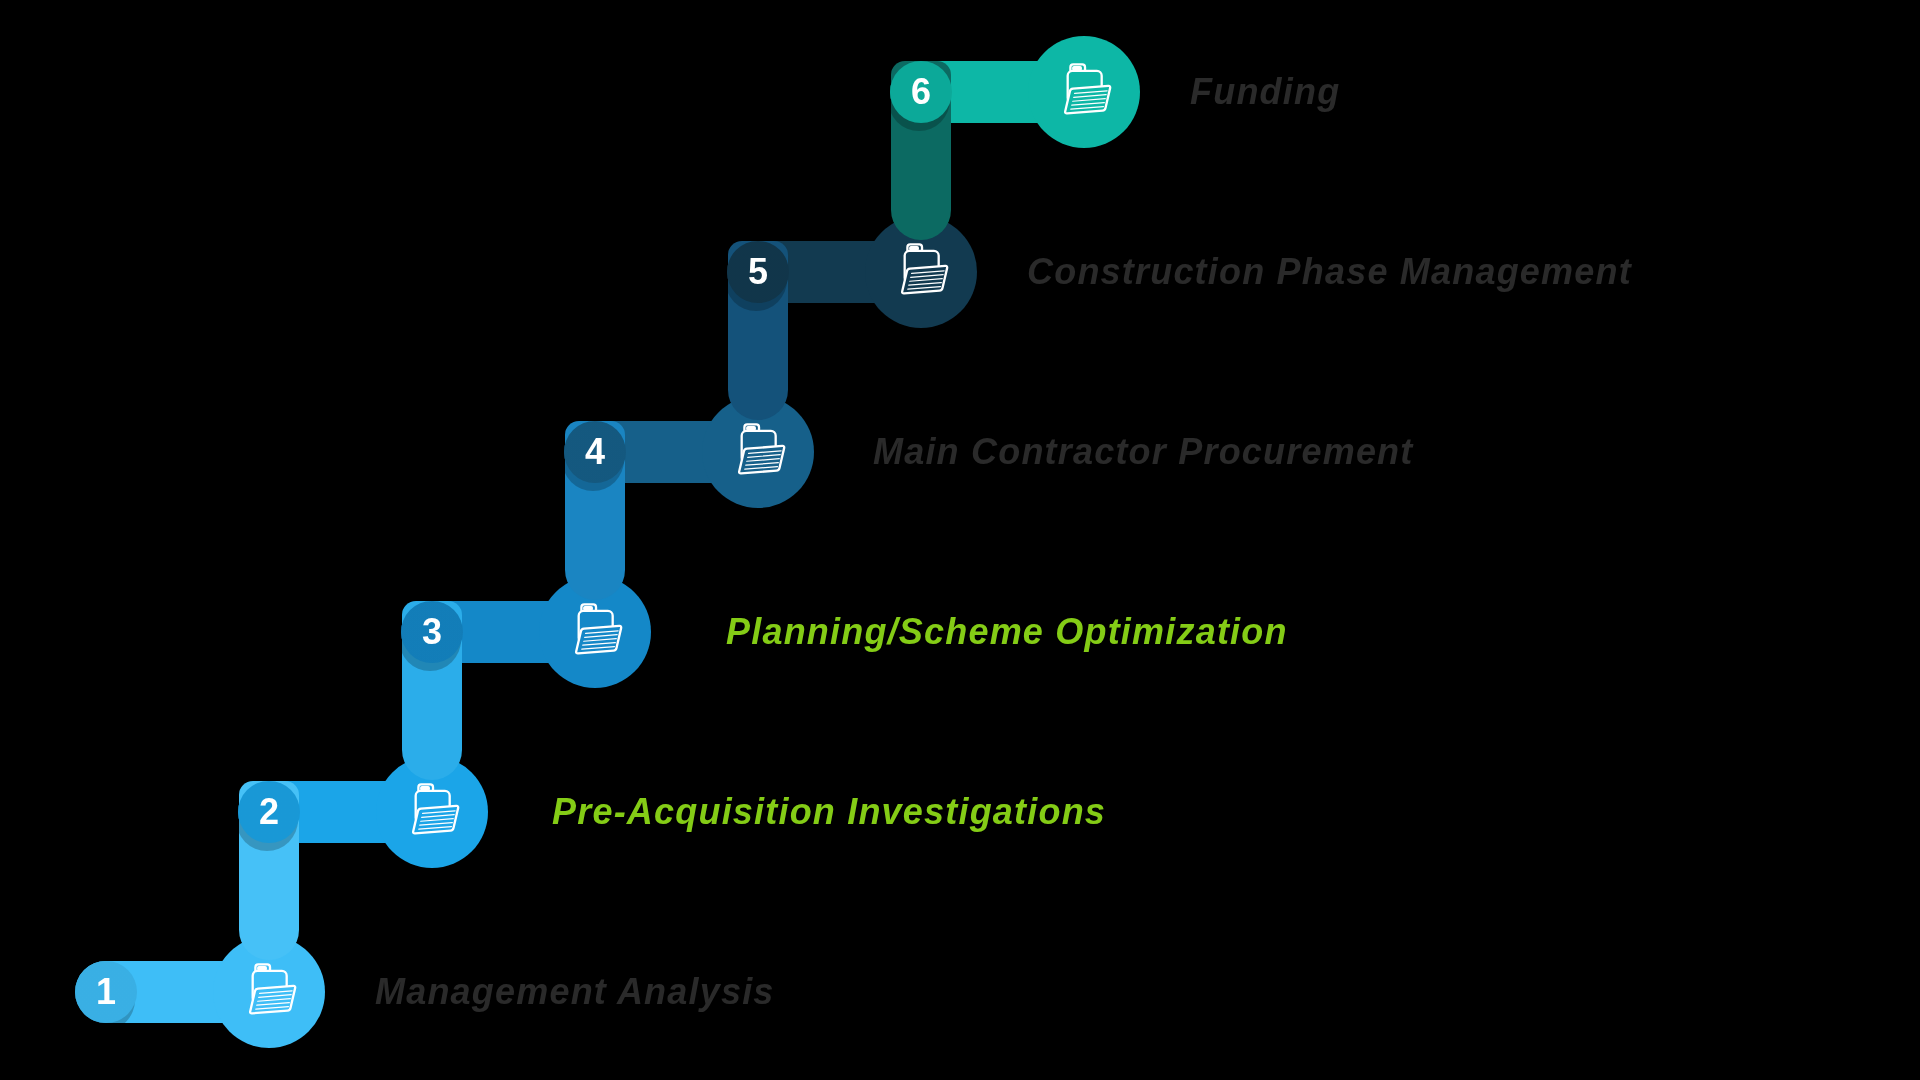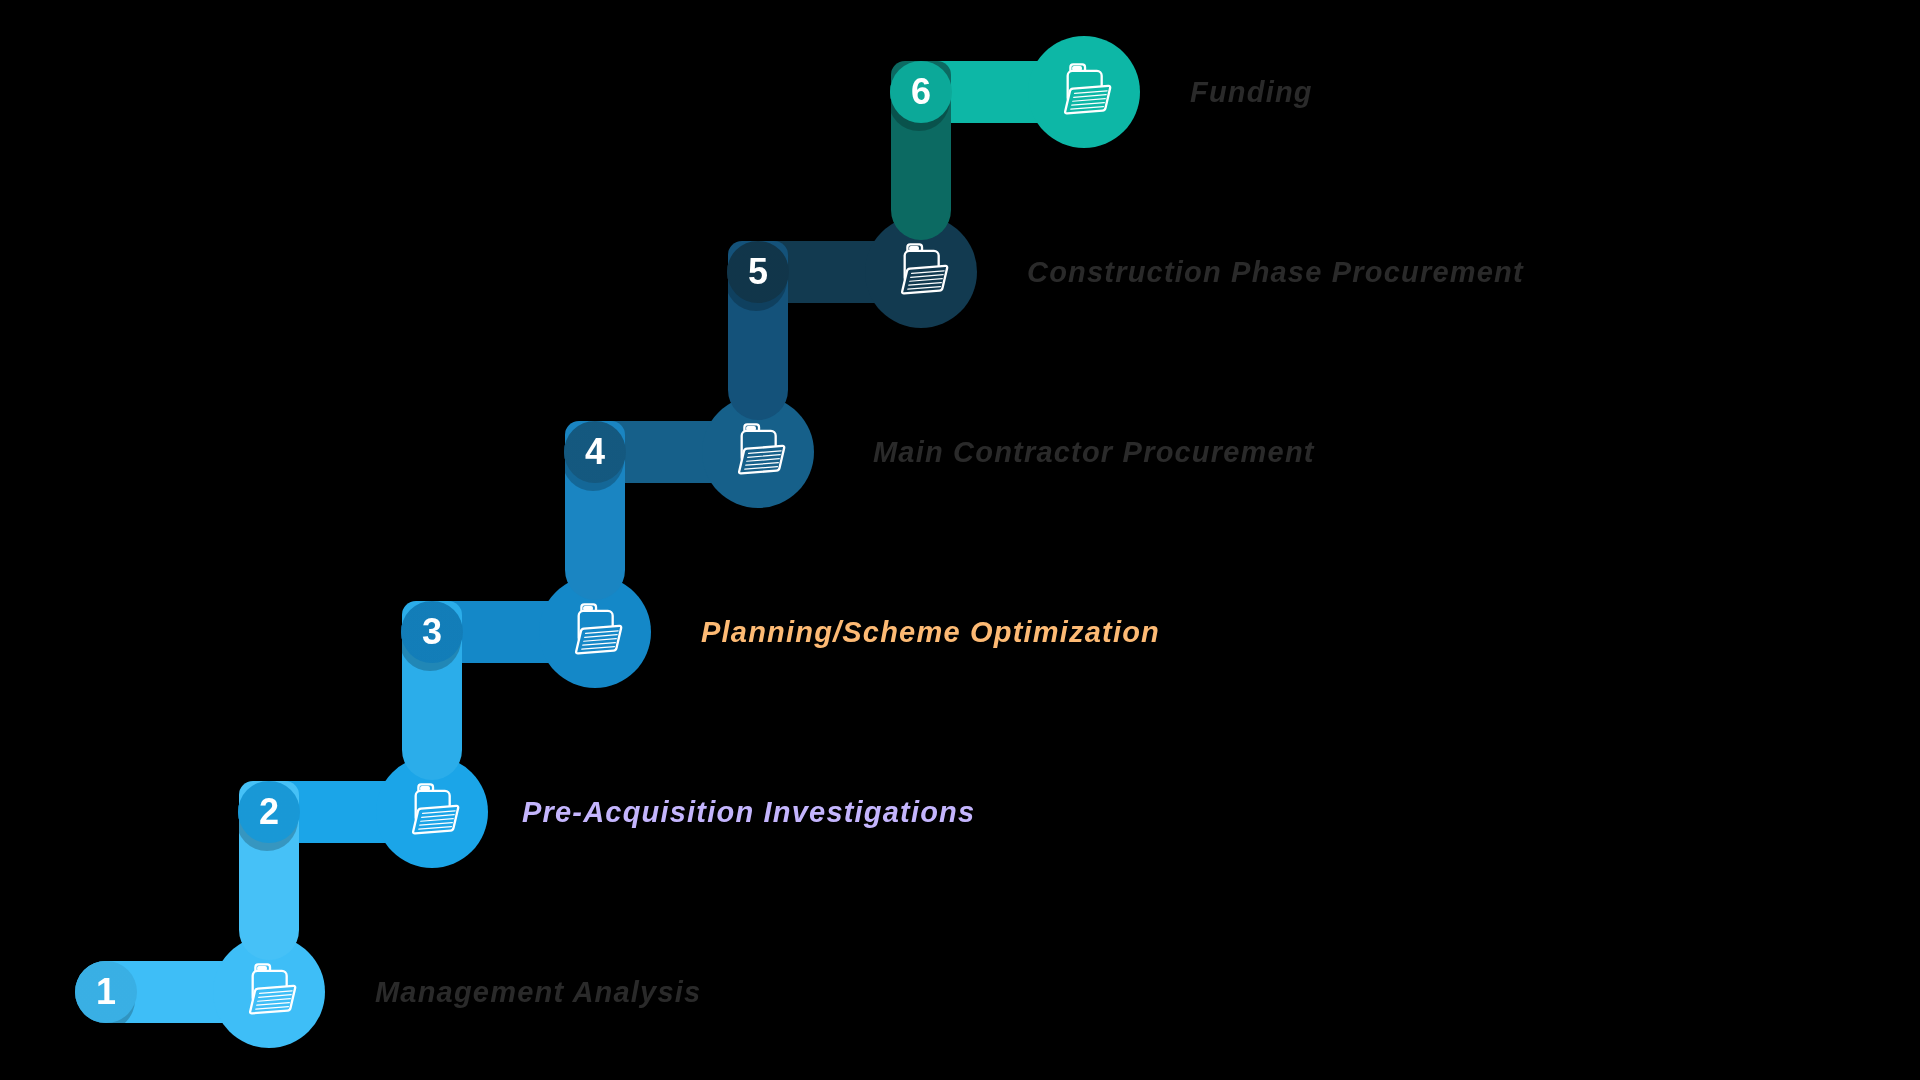--- a/index.html
+++ b/index.html
@@ -48,21 +48,21 @@
     position:absolute;
     width:112px;height:112px;
     border-radius:50%;
     display:flex;align-items:center;justify-content:center;
     z-index:3;
   }
   .circle svg{width:68px;height:68px;}
   .label{
     position:absolute;
     height:48px;line-height:48px;
-    font-size:29px;
+    font-size:36px;
     font-style:italic;
     font-weight:600;
     letter-spacing:1.2px;
     color:#2A2A2A;
     white-space:nowrap;
     z-index:1;
   }
 </style>
 </head>
 <body>
@@ -110,21 +110,21 @@
           <path class="front-panel" d="M22.3 78.6 L29.3 48.9 Q30.1 45.4 33.7 45.1 L85.6 41.1 Q89.2 40.8 88.4 44.3 L81.6 73.6 Q80.8 77.1 77.2 77.4 L25.3 81.4 Q21.7 81.7 22.3 78.6 Z" fill="#1BA5E8"></path>
           <g stroke-width="1.8">
             <line x1="36.2" y1="52" x2="84" y2="48.2"></line>
             <line x1="34.8" y1="57.8" x2="82.6" y2="54"></line>
             <line x1="33.4" y1="63.6" x2="81.3" y2="59.9"></line>
             <line x1="32" y1="69.4" x2="79.9" y2="65.7"></line>
             <line x1="30.6" y1="75.2" x2="78.6" y2="71.5"></line>
           </g>
         </svg>
       </div>
-      <div class="label" style="left: 522px; top: 788px; color: #c4b5fd;">Pre-Acquisition Investigations</div>
+      <div class="label" style="left: 552px; top: 788px; color: #84cc16;">Pre-Acquisition Investigations</div>
     </div>
   
     <div class="step" style="--c: #1488C8;">
       <div class="connector" style="left: 402px; top: 601px; background: rgb(43, 173, 234);"></div>
       <div class="pill" style="left: 401px; top: 601px; background: rgb(20, 136, 200);"></div>
       <div class="badge-shadow" style="left: 399px; top: 609px;"></div>
       <div class="badge" style="left: 401px; top: 601px; background-color: rgb(20, 136, 200);">
         <span class="num">3</span>
       </div>
       <div class="circle" style="left: 539px; top: 576px; background: rgb(20, 136, 200);">
@@ -135,21 +135,21 @@
           <path class="front-panel" d="M22.3 78.6 L29.3 48.9 Q30.1 45.4 33.7 45.1 L85.6 41.1 Q89.2 40.8 88.4 44.3 L81.6 73.6 Q80.8 77.1 77.2 77.4 L25.3 81.4 Q21.7 81.7 22.3 78.6 Z" fill="#1488C8"></path>
           <g stroke-width="1.8">
             <line x1="36.2" y1="52" x2="84" y2="48.2"></line>
             <line x1="34.8" y1="57.8" x2="82.6" y2="54"></line>
             <line x1="33.4" y1="63.6" x2="81.3" y2="59.9"></line>
             <line x1="32" y1="69.4" x2="79.9" y2="65.7"></line>
             <line x1="30.6" y1="75.2" x2="78.6" y2="71.5"></line>
           </g>
         </svg>
       </div>
-      <div class="label" style="left: 701px; top: 608px; color: #fdba74;">Planning/Scheme Optimization</div>
+      <div class="label" style="left: 726px; top: 608px; color: #84cc16;">Planning/Scheme Optimization</div>
     </div>
   
     <div class="step" style="--c: #16608A;">
       <div class="connector" style="left: 565px; top: 421px; background: rgb(26, 133, 194);"></div>
       <div class="pill" style="left: 564px; top: 421px; background: rgb(22, 96, 138);"></div>
       <div class="badge-shadow" style="left: 562px; top: 429px;"></div>
       <div class="badge" style="left: 564px; top: 421px; background-color: rgb(22, 96, 138);">
         <span class="num">4</span>
       </div>
       <div class="circle" style="left: 702px; top: 396px; background: rgb(22, 96, 138);">
@@ -185,21 +185,21 @@
           <path class="front-panel" d="M22.3 78.6 L29.3 48.9 Q30.1 45.4 33.7 45.1 L85.6 41.1 Q89.2 40.8 88.4 44.3 L81.6 73.6 Q80.8 77.1 77.2 77.4 L25.3 81.4 Q21.7 81.7 22.3 78.6 Z" fill="#123A50"></path>
           <g stroke-width="1.8">
             <line x1="36.2" y1="52" x2="84" y2="48.2"></line>
             <line x1="34.8" y1="57.8" x2="82.6" y2="54"></line>
             <line x1="33.4" y1="63.6" x2="81.3" y2="59.9"></line>
             <line x1="32" y1="69.4" x2="79.9" y2="65.7"></line>
             <line x1="30.6" y1="75.2" x2="78.6" y2="71.5"></line>
           </g>
         </svg>
       </div>
-      <div class="label" style="left: 1027px; top: 248px; color: rgb(42, 42, 42);">Construction Phase Procurement</div>
+      <div class="label" style="left: 1027px; top: 248px; color: rgb(42, 42, 42);">Construction Phase Management</div>
     </div>
   
     <div class="step" style="--c: #0DB7A6;">
       <div class="connector" style="left: 891px; top: 61px; background: rgb(12, 106, 98);"></div>
       <div class="pill" style="left: 890px; top: 61px; background: rgb(13, 183, 166);"></div>
       <div class="badge-shadow" style="left: 888px; top: 69px;"></div>
       <div class="badge" style="left: 890px; top: 61px; background-color: rgb(13, 183, 166);">
         <span class="num">6</span>
       </div>
       <div class="circle" style="left: 1028px; top: 36px; background: rgb(13, 183, 166);">

